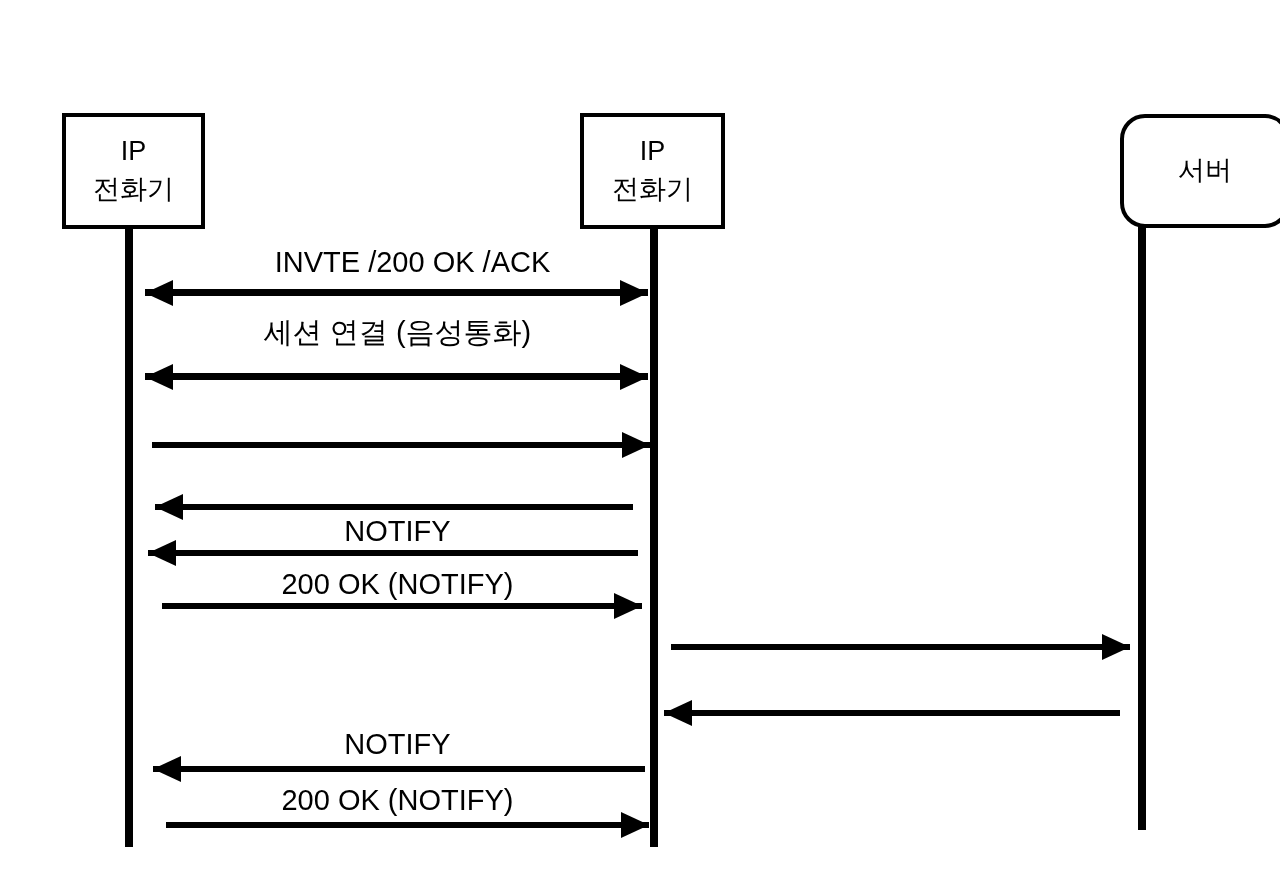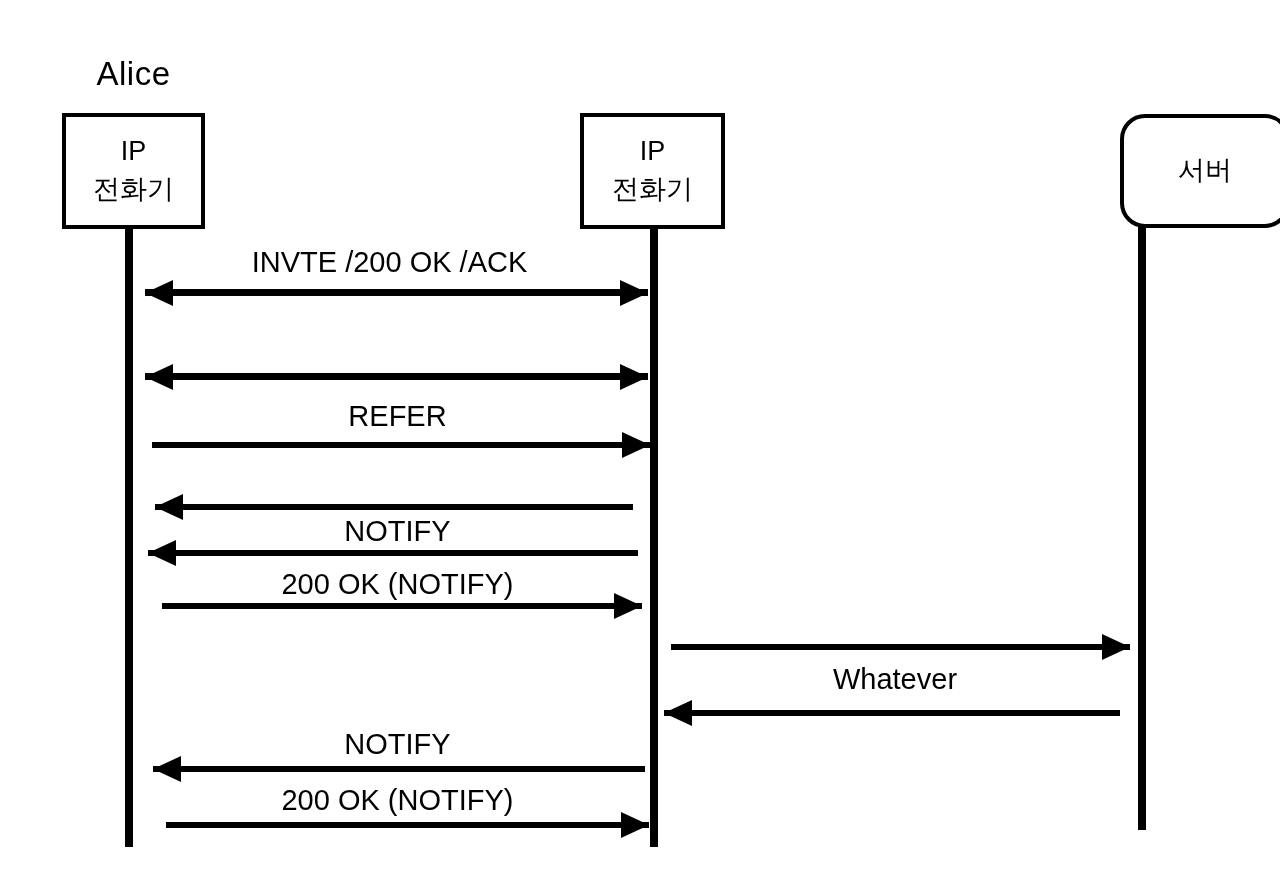--- a/index.html
+++ b/index.html
@@ -97,46 +97,45 @@
     border-top: 13px solid transparent;
     border-bottom: 13px solid transparent;
     border-right: 28px solid #000;
   }
 </style>
 </head>
 <body>
 
 <div class="stage">
 
-  <div class="participant-name" style="left:62px;  width:143px; top:55px;">Alice</div>
 
   <div class="pbox" style="left:62px;   top:113px; width:143px; height:116px;">IP
 전화기</div>
   <div class="pbox" style="left:580px;  top:113px; width:145px; height:116px;">IP
 전화기</div>
   <div class="pbox" style="left:1120px; top:114px; width:170px; height:114px;border-radius:25px;">서버</div>
 
   <div class="lifeline" style="left:125px;  top:227px; height:620px;"></div>
   <div class="lifeline" style="left:650px;  top:227px; height:620px;"></div>
   <div class="lifeline" style="left:1138px; top:226px; height:604px;"></div>
 
-  <div class="msg-label" style="left:137px; width:505px; top:246px;">INVTE /200 OK /ACK</div>
+  <div class="msg-label" style="left:160px; width:505px; top:246px;">INVTE /200 OK /ACK</div>
   <div class="arrow" style="left:145px; width:503px; top:280px;">
     <div class="shaft thick"></div>
     <div class="head-l"></div>
     <div class="head-r"></div>
   </div>
 
+  <div class="msg-label" style="left:145px; width:505px; top:313px;">세션 연결 (음성통화)</div>
   <div class="arrow" style="left:145px; width:503px; top:364px;">
     <div class="shaft thick"></div>
     <div class="head-l"></div>
     <div class="head-r"></div>
   </div>
 
-  <div class="msg-label" style="left:145px; width:505px; top:400px;">REFER</div>
   <div class="arrow" style="left:152px; width:498px; top:432px;">
     <div class="shaft"></div>
     <div class="head-r"></div>
   </div>
 
   <div class="arrow" style="left:155px; width:478px; top:494px;">
     <div class="shaft"></div>
     <div class="head-l"></div>
   </div>
 
@@ -150,21 +149,20 @@
   <div class="arrow" style="left:162px; width:480px; top:593px;">
     <div class="shaft"></div>
     <div class="head-r"></div>
   </div>
 
   <div class="arrow" style="left:671px; width:459px; top:634px;">
     <div class="shaft"></div>
     <div class="head-r"></div>
   </div>
 
-  <div class="msg-label" style="left:665px; width:460px; top:663px;">Whatever</div>
   <div class="arrow" style="left:664px; width:456px; top:700px;">
     <div class="shaft"></div>
     <div class="head-l"></div>
   </div>
 
   <div class="msg-label" style="left:145px; width:505px; top:728px;">NOTIFY</div>
   <div class="arrow" style="left:153px; width:492px; top:756px;">
     <div class="shaft"></div>
     <div class="head-l"></div>
   </div>

